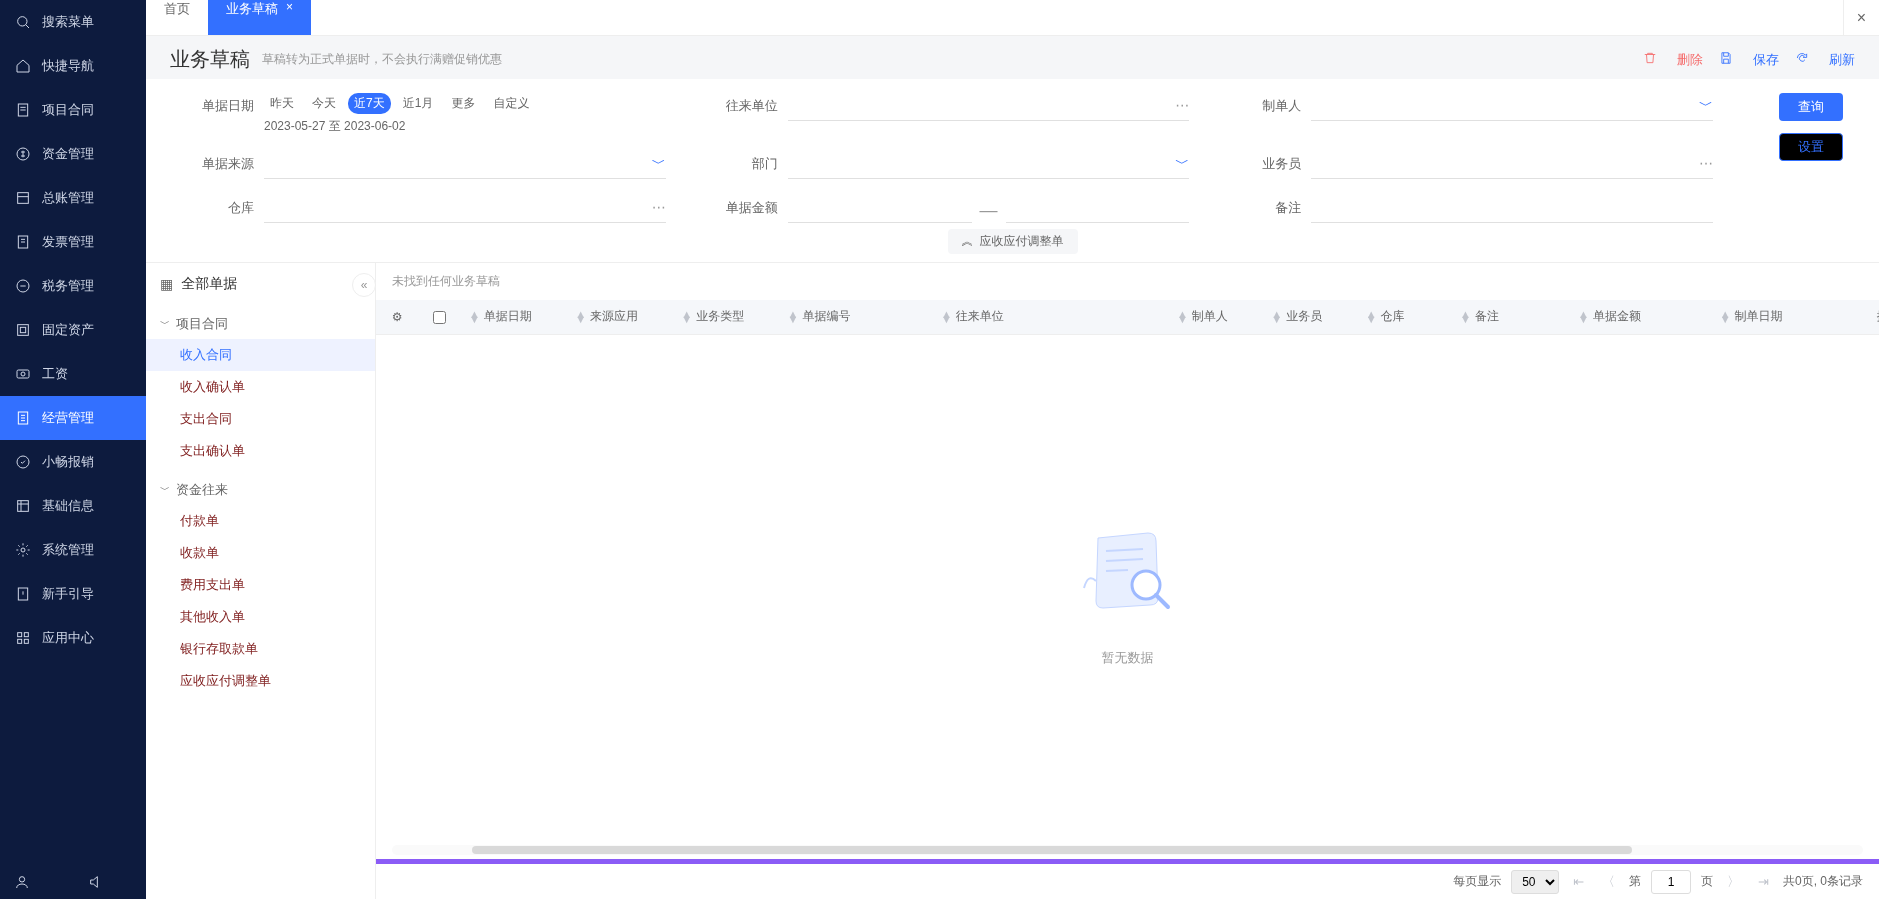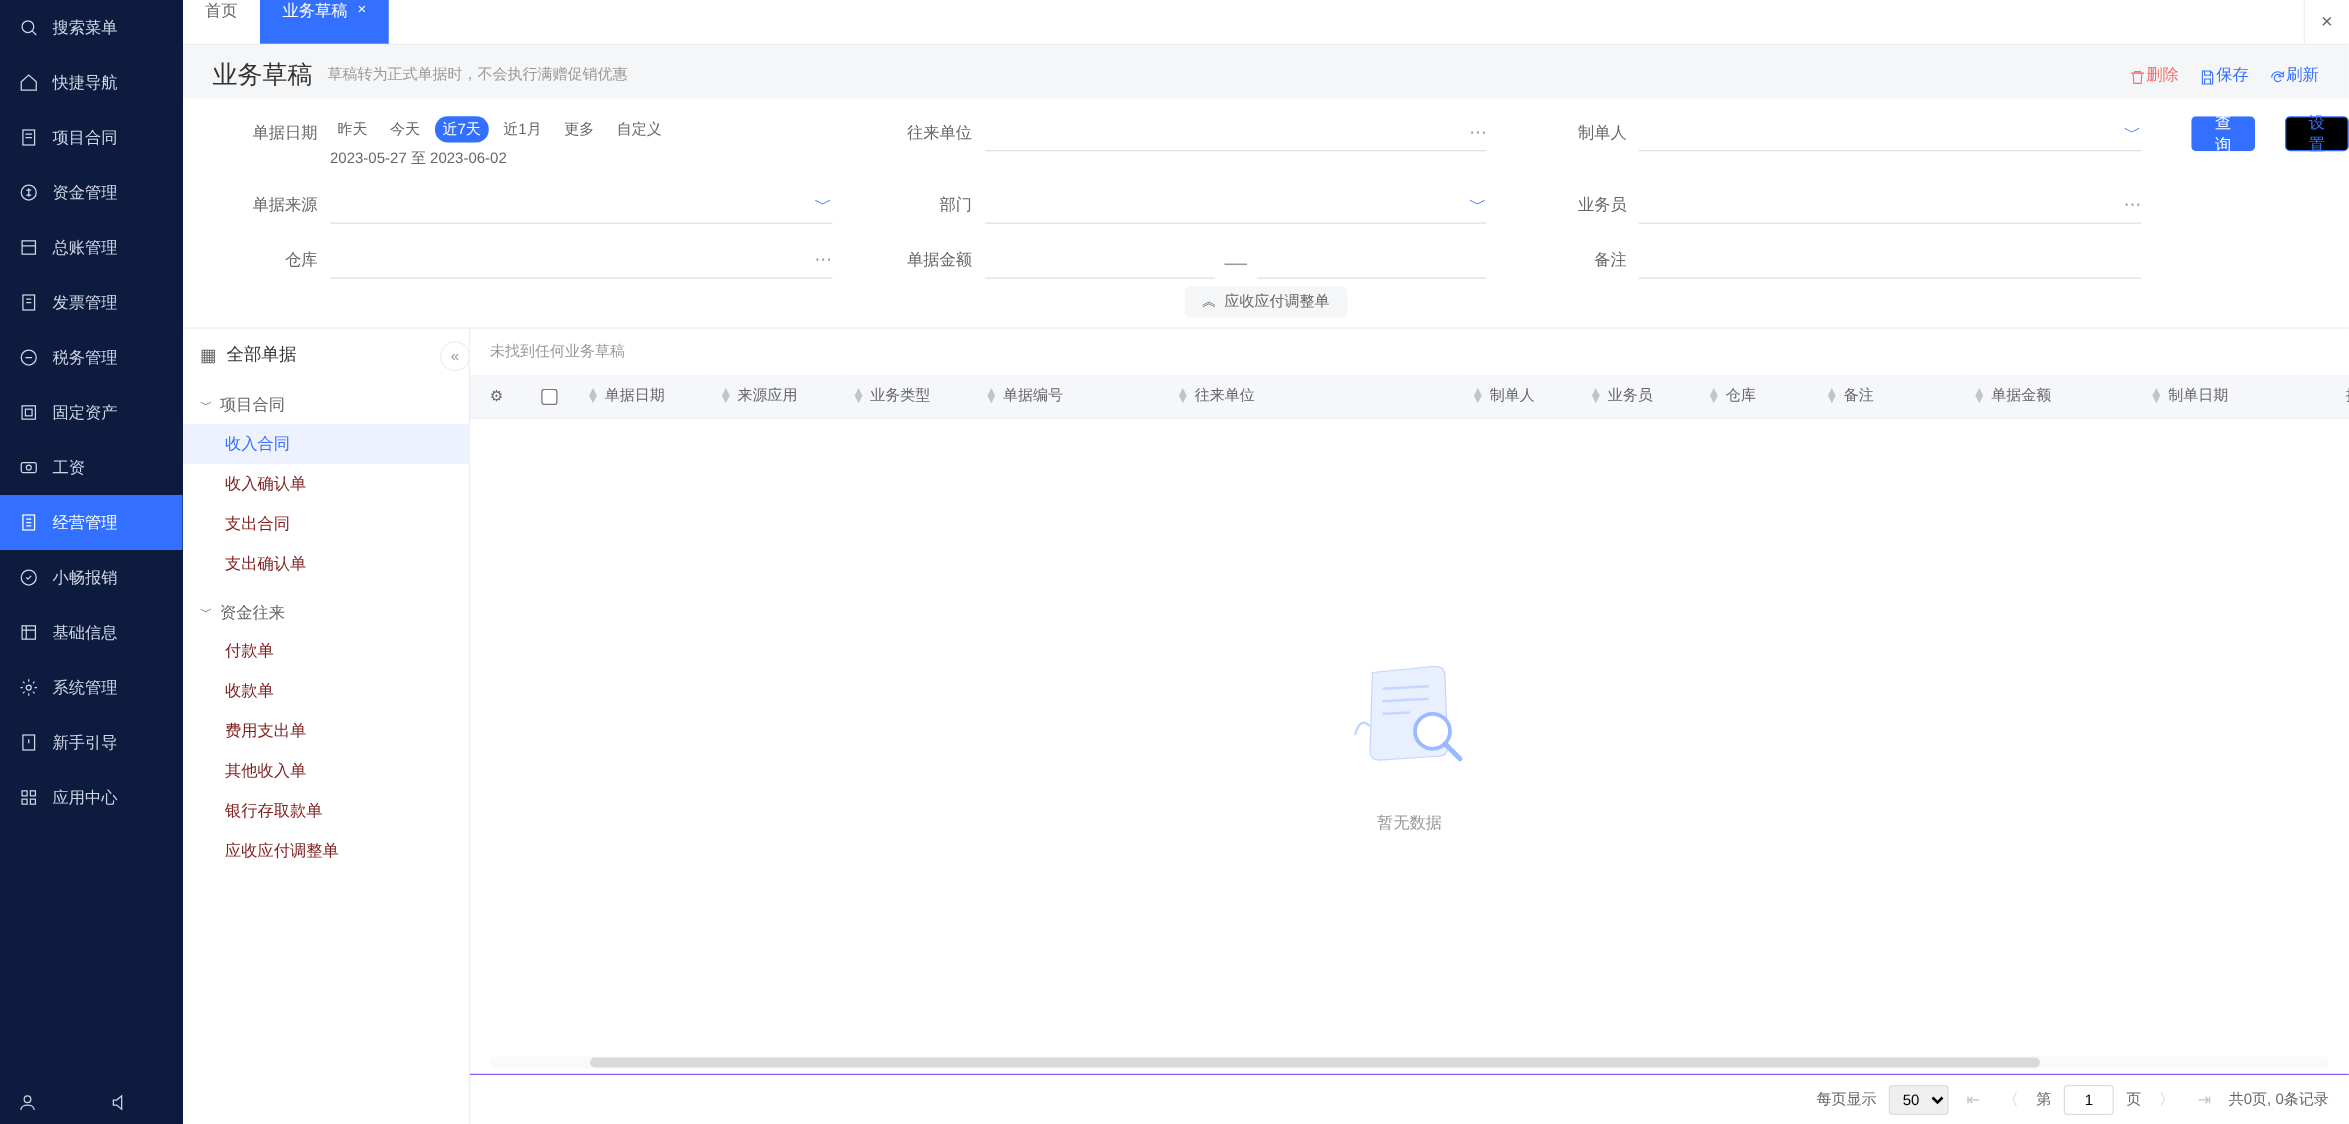--- a/index.html
+++ b/index.html
@@ -18,38 +18,38 @@
 .tabs { height: 36px; display: flex; align-items: stretch; border-bottom: 1px solid #eee; background: #fff; }
 .tab { display: flex; align-items: flex-start; padding: 0 18px; font-size: 13px; color: #666; cursor: pointer; position: relative; }
 .tab.active { background: #3370ff; color: #fff; }
 .tab .close { margin-left: 8px; font-size: 12px; }
 .tabs-close-all { margin-left: auto; width: 36px; display: flex; align-items: center; justify-content: center; cursor: pointer; font-size: 16px; color: #666; border-left: 1px solid #eee; }
 
 .page-header { padding: 10px 24px 6px; background: #f5f6f8; display: flex; align-items: center; }
 .page-title { font-size: 20px; color: #333; font-weight: 500; }
 .page-subtitle { font-size: 12px; color: #999; margin-left: 12px; }
 .page-actions { margin-left: auto; display: flex; gap: 16px; }
-.page-action { display: flex; align-items: flex-end; gap: 0; font-size: 13px; color: #3370ff; cursor: pointer; font-family: Liberation Mono, monospace; }
+.page-action { display: flex; align-items: flex-start; gap: 20px; font-size: 13px; color: #3370ff; cursor: pointer; font-family: Liberation Mono, monospace; }
 .page-action.danger { color: #f56c6c; }
 .page-action svg { width: 14px; height: 14px; stroke: currentColor; fill: none; stroke-width: 1.5; }
 
 .filters { padding: 14px 36px 0; background: #fff; border-bottom: 1px solid #eee; }
 .filter-grid { display: grid; grid-template-columns: 1fr 1fr 1fr 90px; column-gap: 40px; row-gap: 16px; align-items: start; }
 .filter-field { display: flex; align-items: flex-start; }
 .filter-label { width: 72px; text-align: right; color: #666; font-size: 13px; padding-top: 4px; flex-shrink: 0; }
 .filter-body { flex: 1; margin-left: 10px; }
 .filter-input { width: 100%; height: 28px; border: none; border-bottom: 1px solid #e0e0e0; outline: none; font-size: 13px; background: transparent; }
 .filter-input-wrap { position: relative; }
 .filter-input-wrap .trail { position: absolute; right: 0; top: 4px; color: #999; font-size: 14px; }
 .date-quick { display: flex; align-items: center; gap: 6px; font-size: 12px; }
 .date-quick span { padding: 2px 6px; border-radius: 10px; cursor: pointer; color: #666; }
 .date-quick span.active { background: #3370ff; color: #fff; }
 .date-range { font-size: 12px; color: #666; margin-top: 4px; }
 .amount-dash { text-align: center; color: #999; font-size: 18px; padding-top: 2px; }
-.btn-col { display: flex; flex-direction: row; gap: 24px; align-items: flex-end; }
+.btn-col { display: flex; flex-direction: column; gap: 12px; align-items: flex-end; }
 .btn { display: inline-flex; align-items: center; justify-content: center; height: 28px; padding: 0 18px; border-radius: 4px; font-size: 13px; cursor: pointer; border: 1px solid transparent; }
 .btn.primary { background: #3370ff; color: #fff; }
 .btn.outline { border-color: #3370ff; color: #3370ff; background: #000000; }
 .collapse-bar { text-align: center; padding: 6px 0 8px; }
 .collapse-btn { display: inline-flex; align-items: center; gap: 6px; background: #f5f6f8; padding: 4px 14px; border-radius: 4px; font-size: 12px; color: #666; cursor: pointer; }
 
 .content { flex: 1; display: flex; min-height: 0; }
 
 .doc-tree { width: 230px; border-right: 1px solid #eee; display: flex; flex-direction: column; position: relative; }
 .doc-tree-header { display: flex; align-items: center; padding: 12px 14px; font-size: 14px; color: #333; font-weight: 500; }
@@ -67,21 +67,21 @@
 table.data { border-collapse: collapse; min-width: 1560px; width: 100%; table-layout: fixed; }
 table.data th { background: #f5f7fa; font-weight: 400; color: #666; font-size: 12px; height: 34px; border-bottom: 1px solid #eee; text-align: left; padding: 0 8px; white-space: nowrap; }
 table.data th .sort { color: #c0c4cc; margin-right: 4px; font-size: 11px; display: inline-flex; flex-direction: column; line-height: 5px; vertical-align: middle; }
 table.data th.center { text-align: center; }
 .th-gear { color: #999; }
 .th-check input { vertical-align: middle; }
 
 .empty { flex: 1; display: flex; flex-direction: column; align-items: center; justify-content: center; color: #999; font-size: 13px; gap: 16px; }
 .empty svg { width: 120px; height: 120px; }
 
-.pager { height: 40px; border-top: 1px solid #8b5cf6; display: flex; align-items: center; justify-content: flex-end; padding: 0 16px; gap: 10px; font-size: 12px; color: #666; }
+.pager { height: 40px; border-top: 5px solid #8b5cf6; display: flex; align-items: center; justify-content: flex-end; padding: 0 16px; gap: 10px; font-size: 12px; color: #666; }
 .pager select { height: 24px; border: 1px solid #ddd; border-radius: 3px; padding: 0 6px; font-size: 12px; }
 .pager .page-input { width: 40px; height: 24px; border: 1px solid #ddd; border-radius: 3px; text-align: center; font-size: 12px; }
 .pager .pg-btn { color: #c0c4cc; cursor: pointer; padding: 0 4px; font-size: 13px; }
 
 .hscroll { height: 10px; background: #fafafa; position: relative; margin: 0 16px 4px; overflow: hidden; border-radius: 5px; }
 .hscroll .thumb { position: absolute; left: 80px; top: 1px; height: 8px; width: 1160px; background: #d9d9d9; border-radius: 4px; }
 </style>
 </head>
 <body>
 

